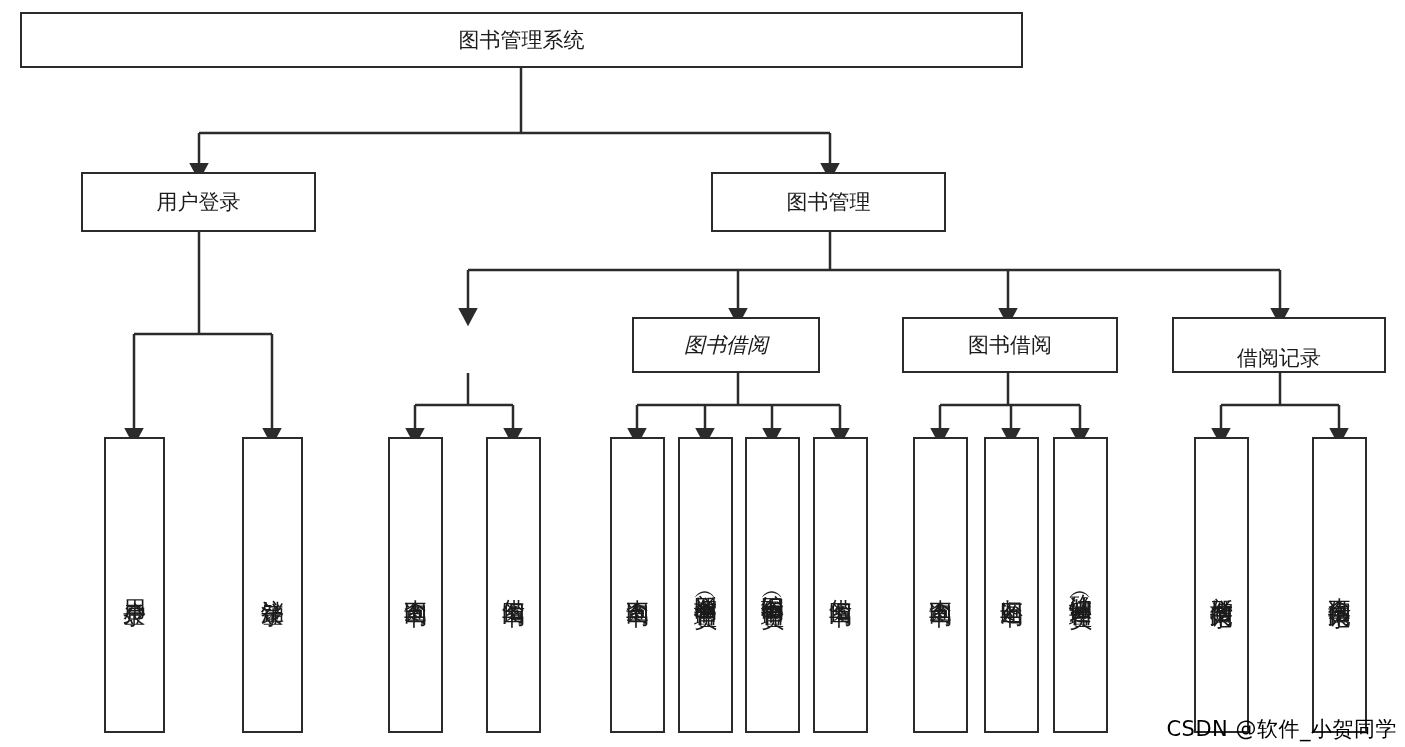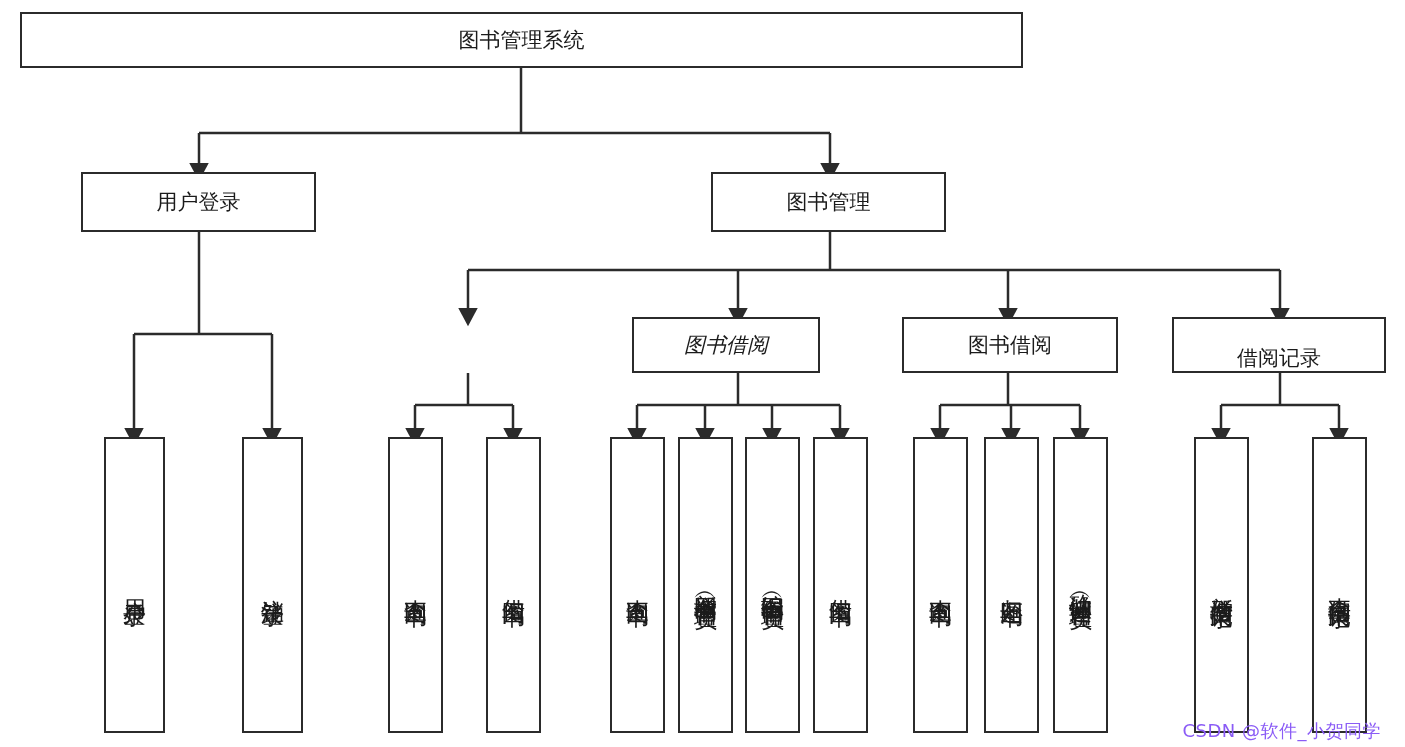--- a/index.html
+++ b/index.html
@@ -48,24 +48,24 @@
   }
   .node.vert .label {
     writing-mode: vertical-rl;
     text-orientation: upright;
     font-size: 23px;
     letter-spacing: 2px;
     line-height: 1;
   }
   #watermark {
     position: absolute;
-    right: 24px;
+    right: 8px;
     bottom: 4px;
-    font-size: 18px;
-    color: #8b5cf6;
+    font-size: 21px;
+    color: #000000;
     letter-spacing: 0.5px;
     white-space: nowrap;
   }
 </style>
 </head>
 <body>
 
 <div id="canvas">
 
   <svg class="edges" viewBox="0 0 1405 747" xmlns="http://www.w3.org/2000/svg">

